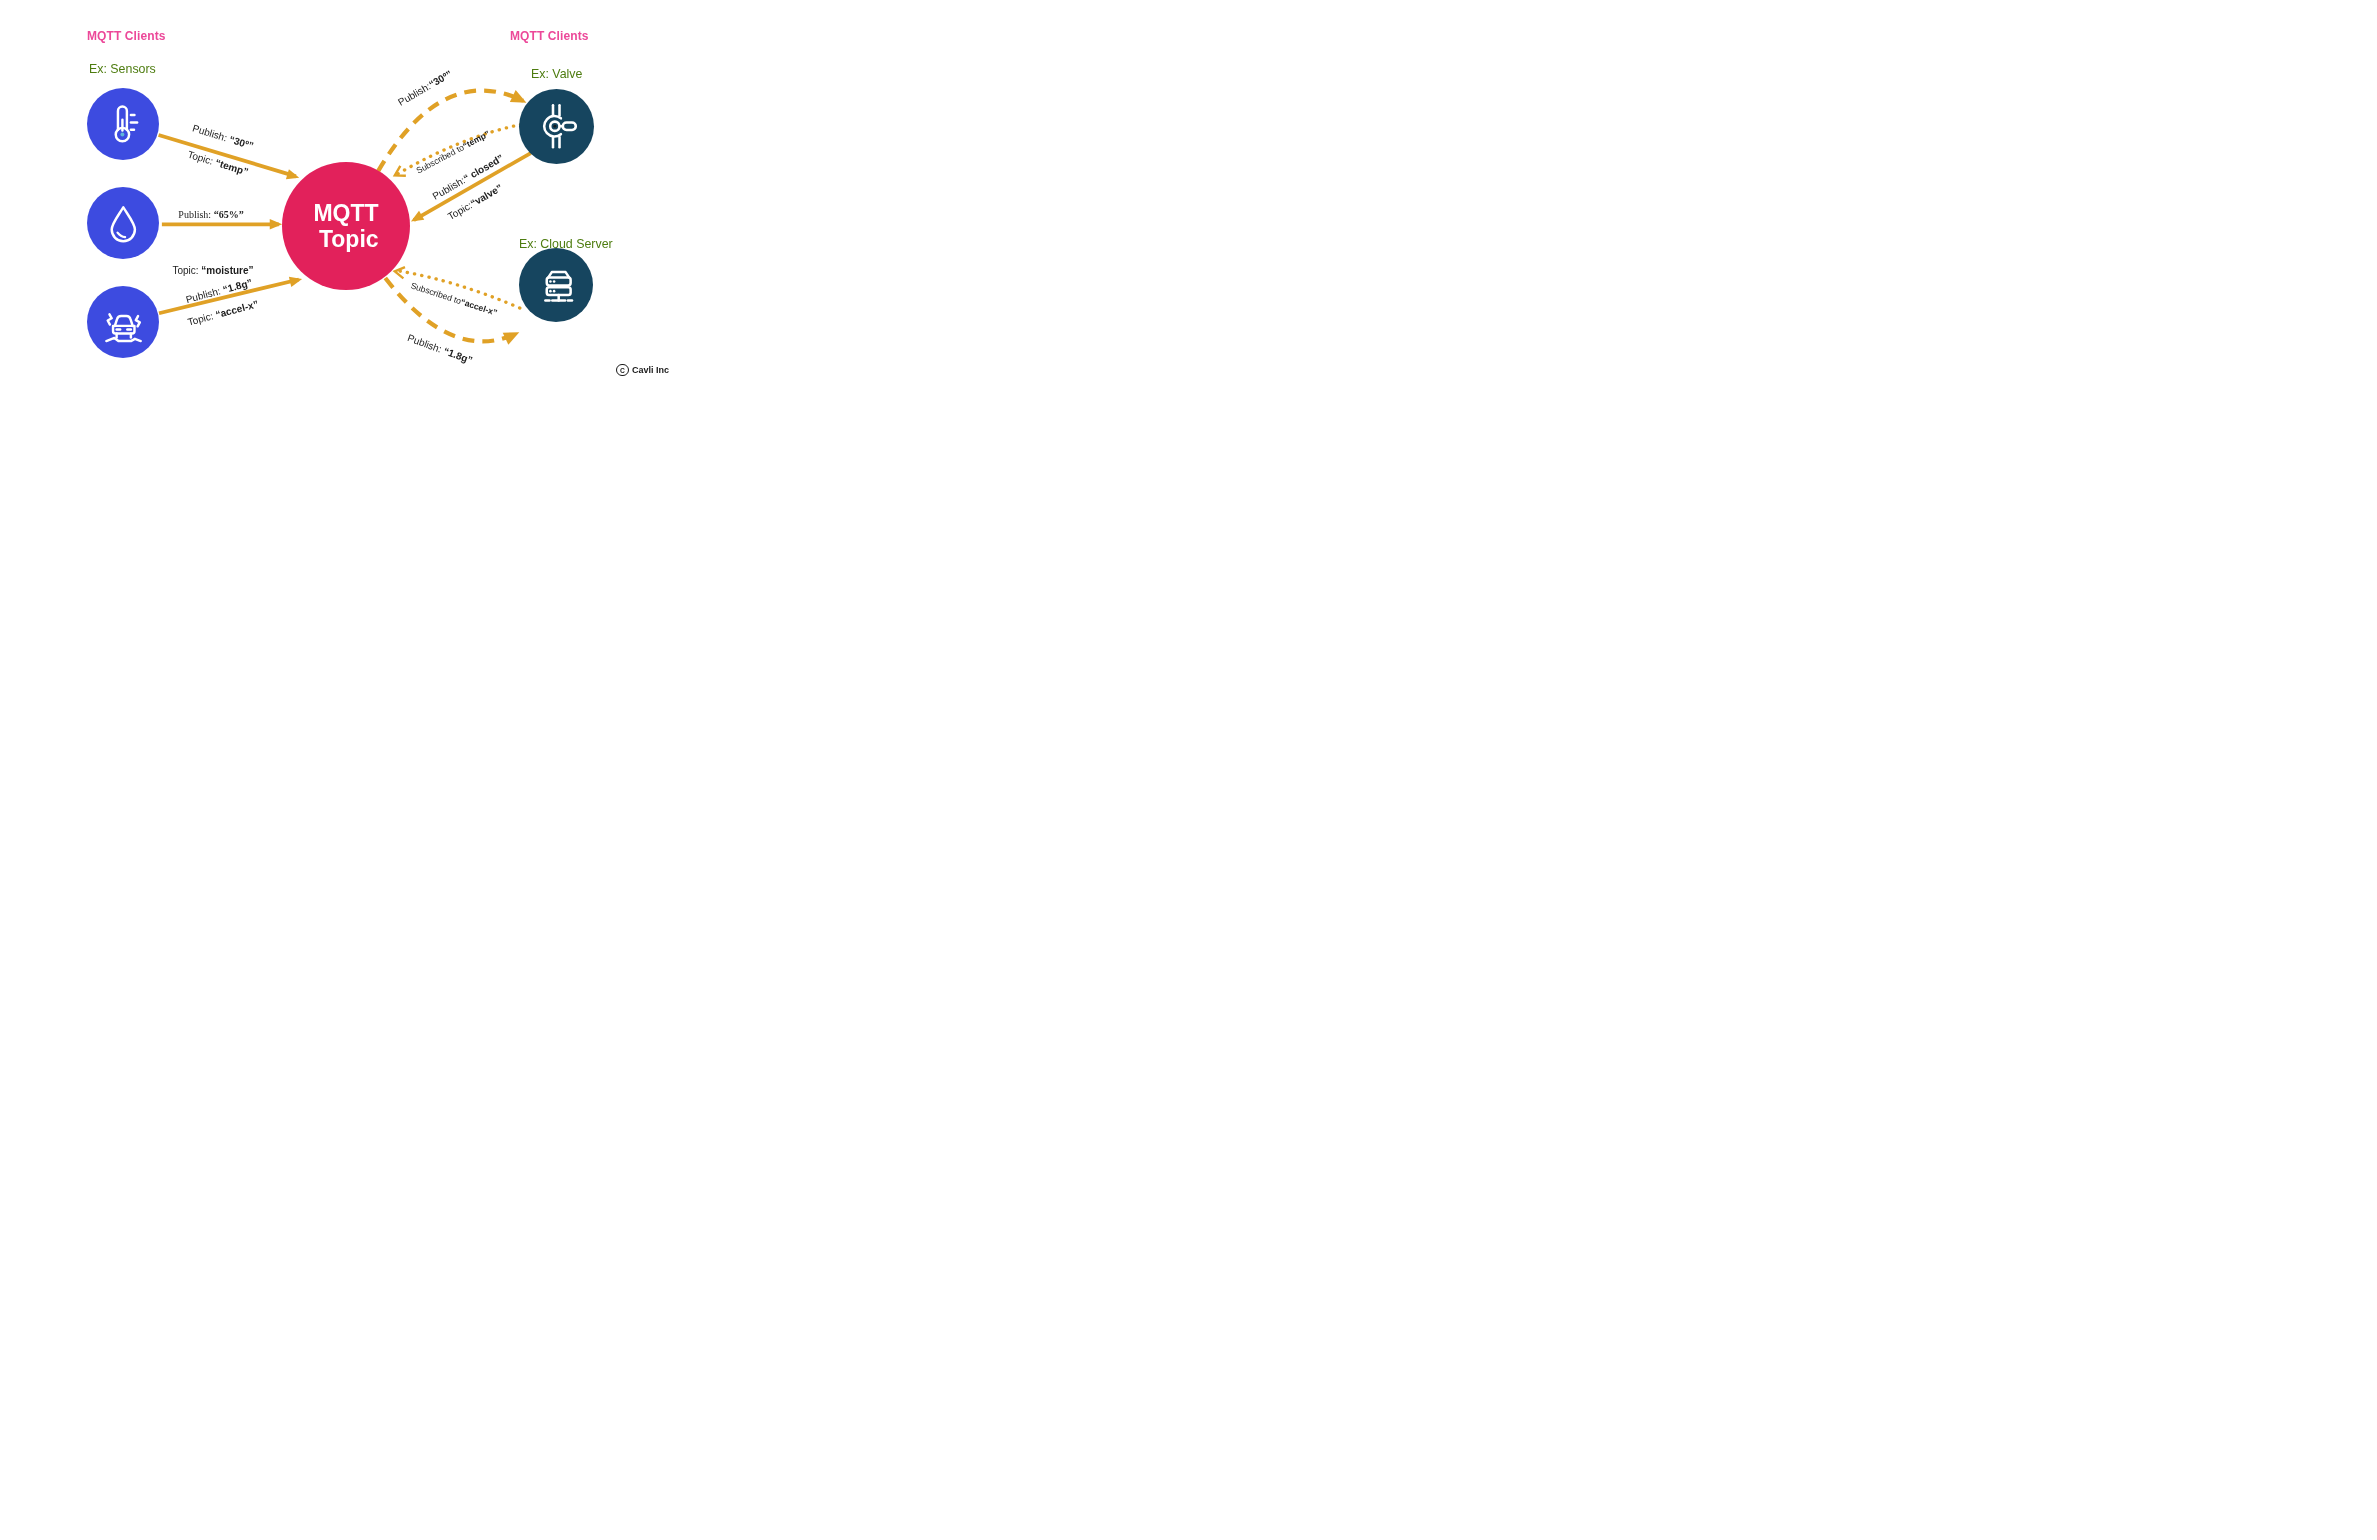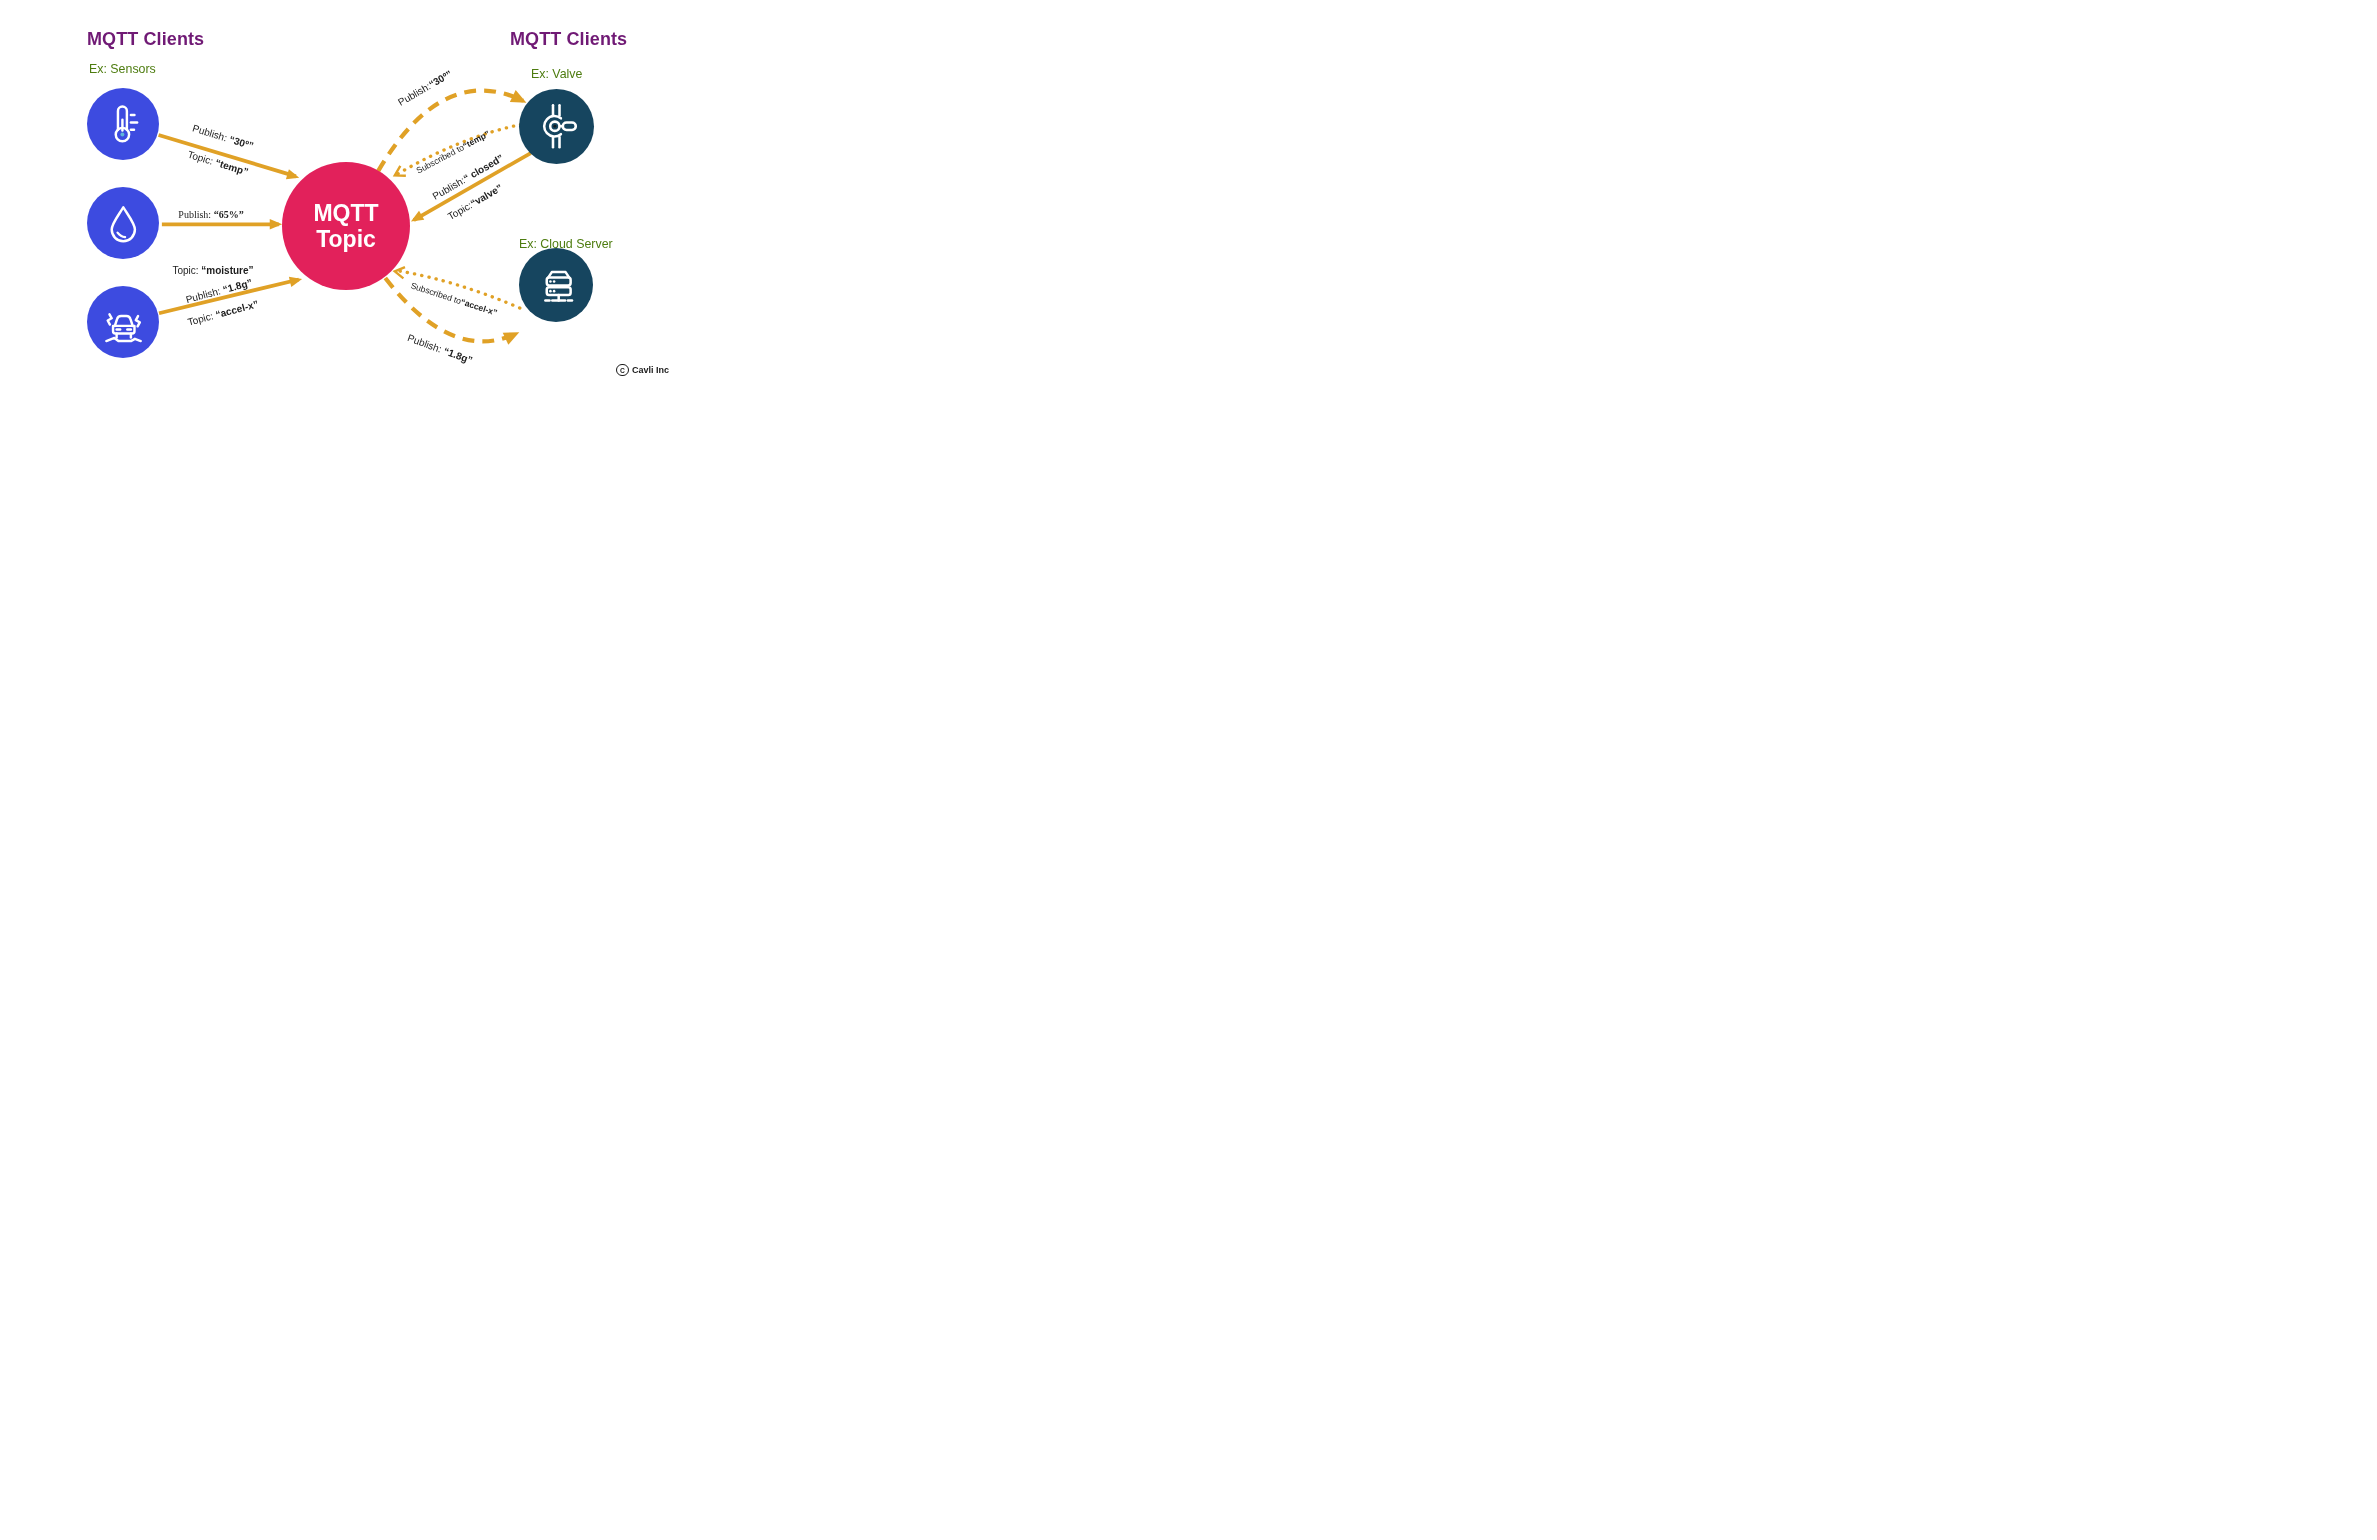--- a/index.html
+++ b/index.html
@@ -2,32 +2,32 @@
 <html style="font-size:7.6px"><head>
 <meta charset="utf-8">
 <style>
   html,body{margin:0;padding:0;background:#ffffff;}
   body{
     width:685px;height:385px;position:relative;overflow:hidden;
     font-family:"Liberation Sans", sans-serif;color:#1a1a1a;
   }
   .stage{position:absolute;inset:0;}
   .heading{
-    position:absolute;font-size:18px;font-weight:800;letter-spacing:0.1px;color:#701a75;
+    position:absolute;font-size:12px;font-weight:800;letter-spacing:0.1px;color:#ec4899;
   }
   .caption{
     position:absolute;font-size:12.4px;font-weight:400;color:#4d7c0f;
   }
   .node{
     position:absolute;border-radius:50%;display:flex;align-items:center;justify-content:center;
   }
   .node.sensor{background:#3d4be0;}
   .node.client{background:#16455f;}
   .node.broker{
-    background:#e2215b;color:#ffffff;text-align:center;
+    background:#e2215b;color:#ffffff;text-align:right;
     font-size:23px;font-weight:700;line-height:1.15;
   }
   .node svg{width:62%;height:62%;}
   .icon-stroke{stroke:#ffffff;fill:none;stroke-width:5.5;stroke-linecap:round;stroke-linejoin:round;}
   .flow-label{
     position:absolute;white-space:nowrap;font-size:10px;color:#1d1d1d;
     transform:translate(-50%,-50%);
   }
   .flow-label .val{font-weight:700;}
   .flow-label.small{font-size:8.6px;}

